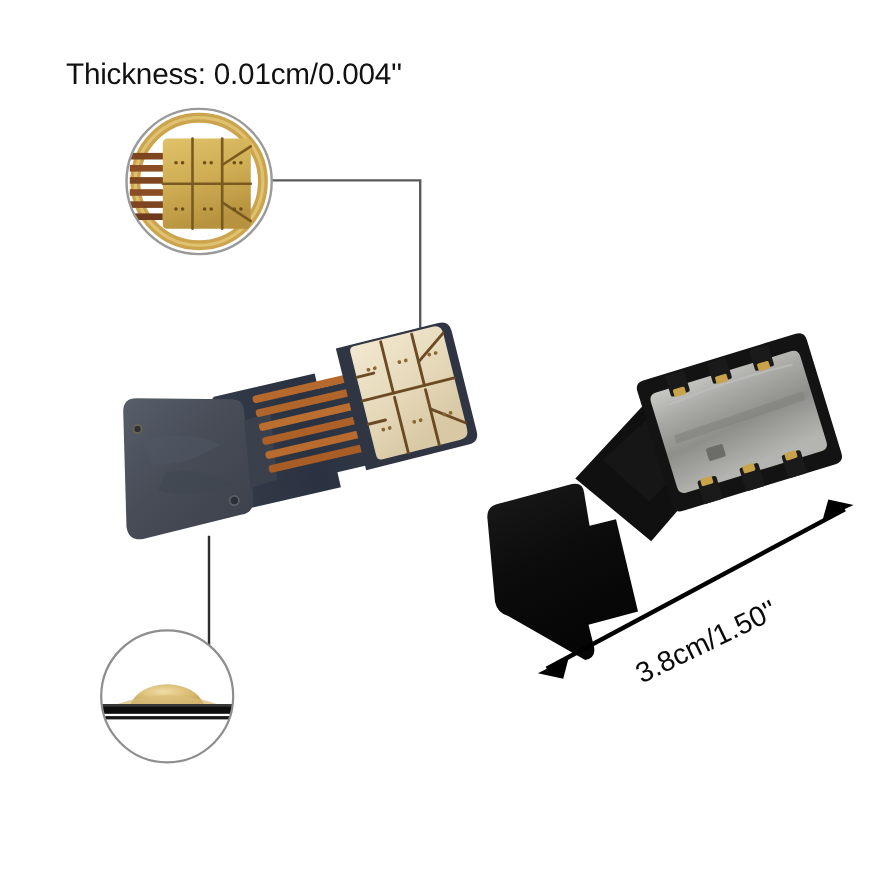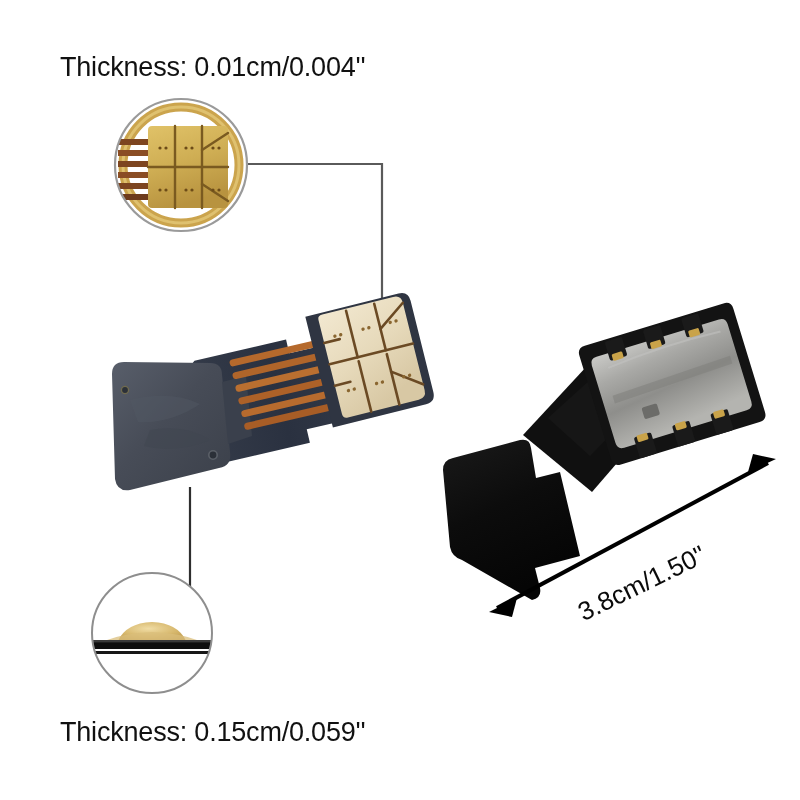--- a/index.html
+++ b/index.html
@@ -39,21 +39,20 @@
   svg.art{position:absolute;left:0;top:0;width:800px;height:800px;}
   .noclick{pointer-events:none;}
 </style>
 </head>
 <body>
 
 <div id="stage">
 
   <div class="label" id="label-top">Thickness: 0.01cm/0.004''</div>
 
-  <div class="label" id="label-bottom">Thickness: 0.15cm/0.059''</div>
 
   <div class="dim-text" id="dim-label">3.8cm/1.50''</div>
 
   <svg class="art noclick" viewBox="0 0 800 800">
     <defs>
       <clipPath id="clipTopCircle">
           <circle cx="181" cy="165" r="66"></circle>
         </clipPath>
       <clipPath id="clipBotCircle">
           <circle cx="152" cy="633" r="60"></circle>

